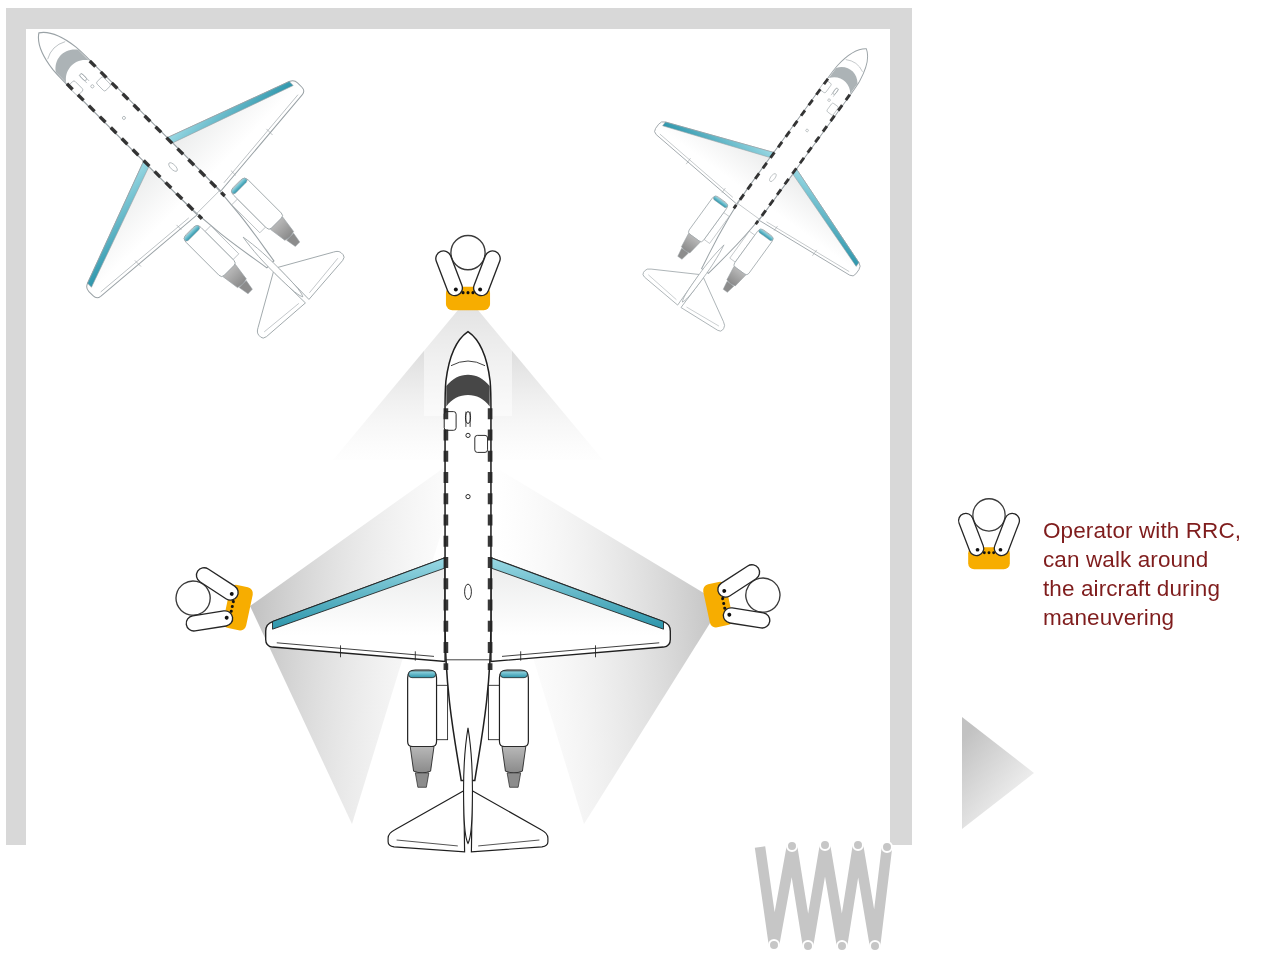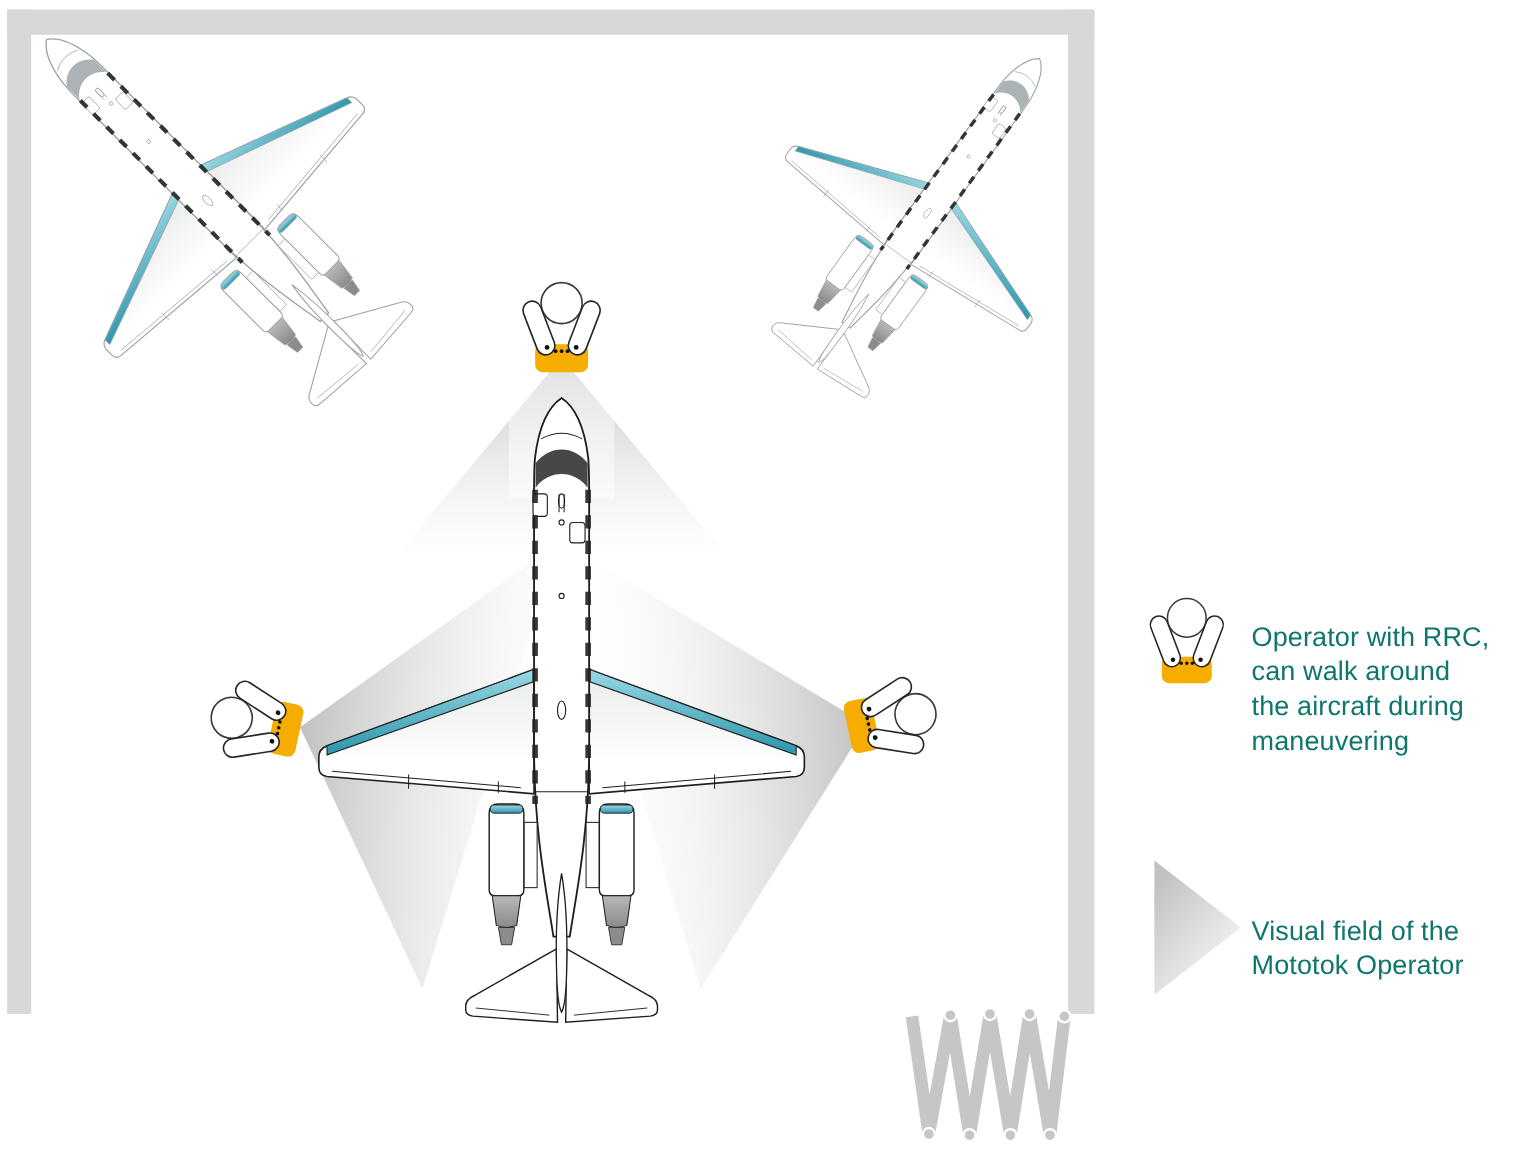--- a/index.html
+++ b/index.html
@@ -2,21 +2,21 @@
 <html><head>
 <meta charset="utf-8">
 <style>
   html,body{margin:0;padding:0;background:#ffffff;width:1280px;height:958px;overflow:hidden;}
   .stage{position:relative;width:1280px;height:958px;font-family:"Liberation Sans",sans-serif;}
   .scene{position:absolute;left:0;top:0;}
   .jet-ghost{color:#9aa2a6;}
   .jet-main{color:#1f1f1f;}
   .legend-text{
     position:absolute;left:1043px;width:230px;
-    font-size:22.5px;line-height:29px;color:#0f766e;
+    font-size:22.5px;line-height:29px;color:#7f1d1d;
     white-space:pre-line;letter-spacing:0.1px;
   }
 </style>
 </head>
 <body>
 
 <div class="stage">
 <svg class="scene" width="1280" height="958" viewBox="0 0 1280 958">
   <defs>
     <linearGradient id="gLE" x1="0" y1="0" x2="0" y2="1">
@@ -141,15 +141,13 @@
   <use href="#operator" transform="translate(740,600) rotate(78) scale(0.9)"></use>
 
   <use href="#operator" transform="translate(989,537) scale(0.85)"></use>
   <polygon points="962,717 962,829 1034,773" fill="url(#gTri)"></polygon>
 </svg>
 
 <div class="legend-text" style="top:516px">Operator with RRC,
 can walk around
 the aircraft during
 maneuvering</div>
-<div class="legend-text" style="top:761px">Visual field of the
-Mototok Operator</div>
 </div>
 
 </body></html>

